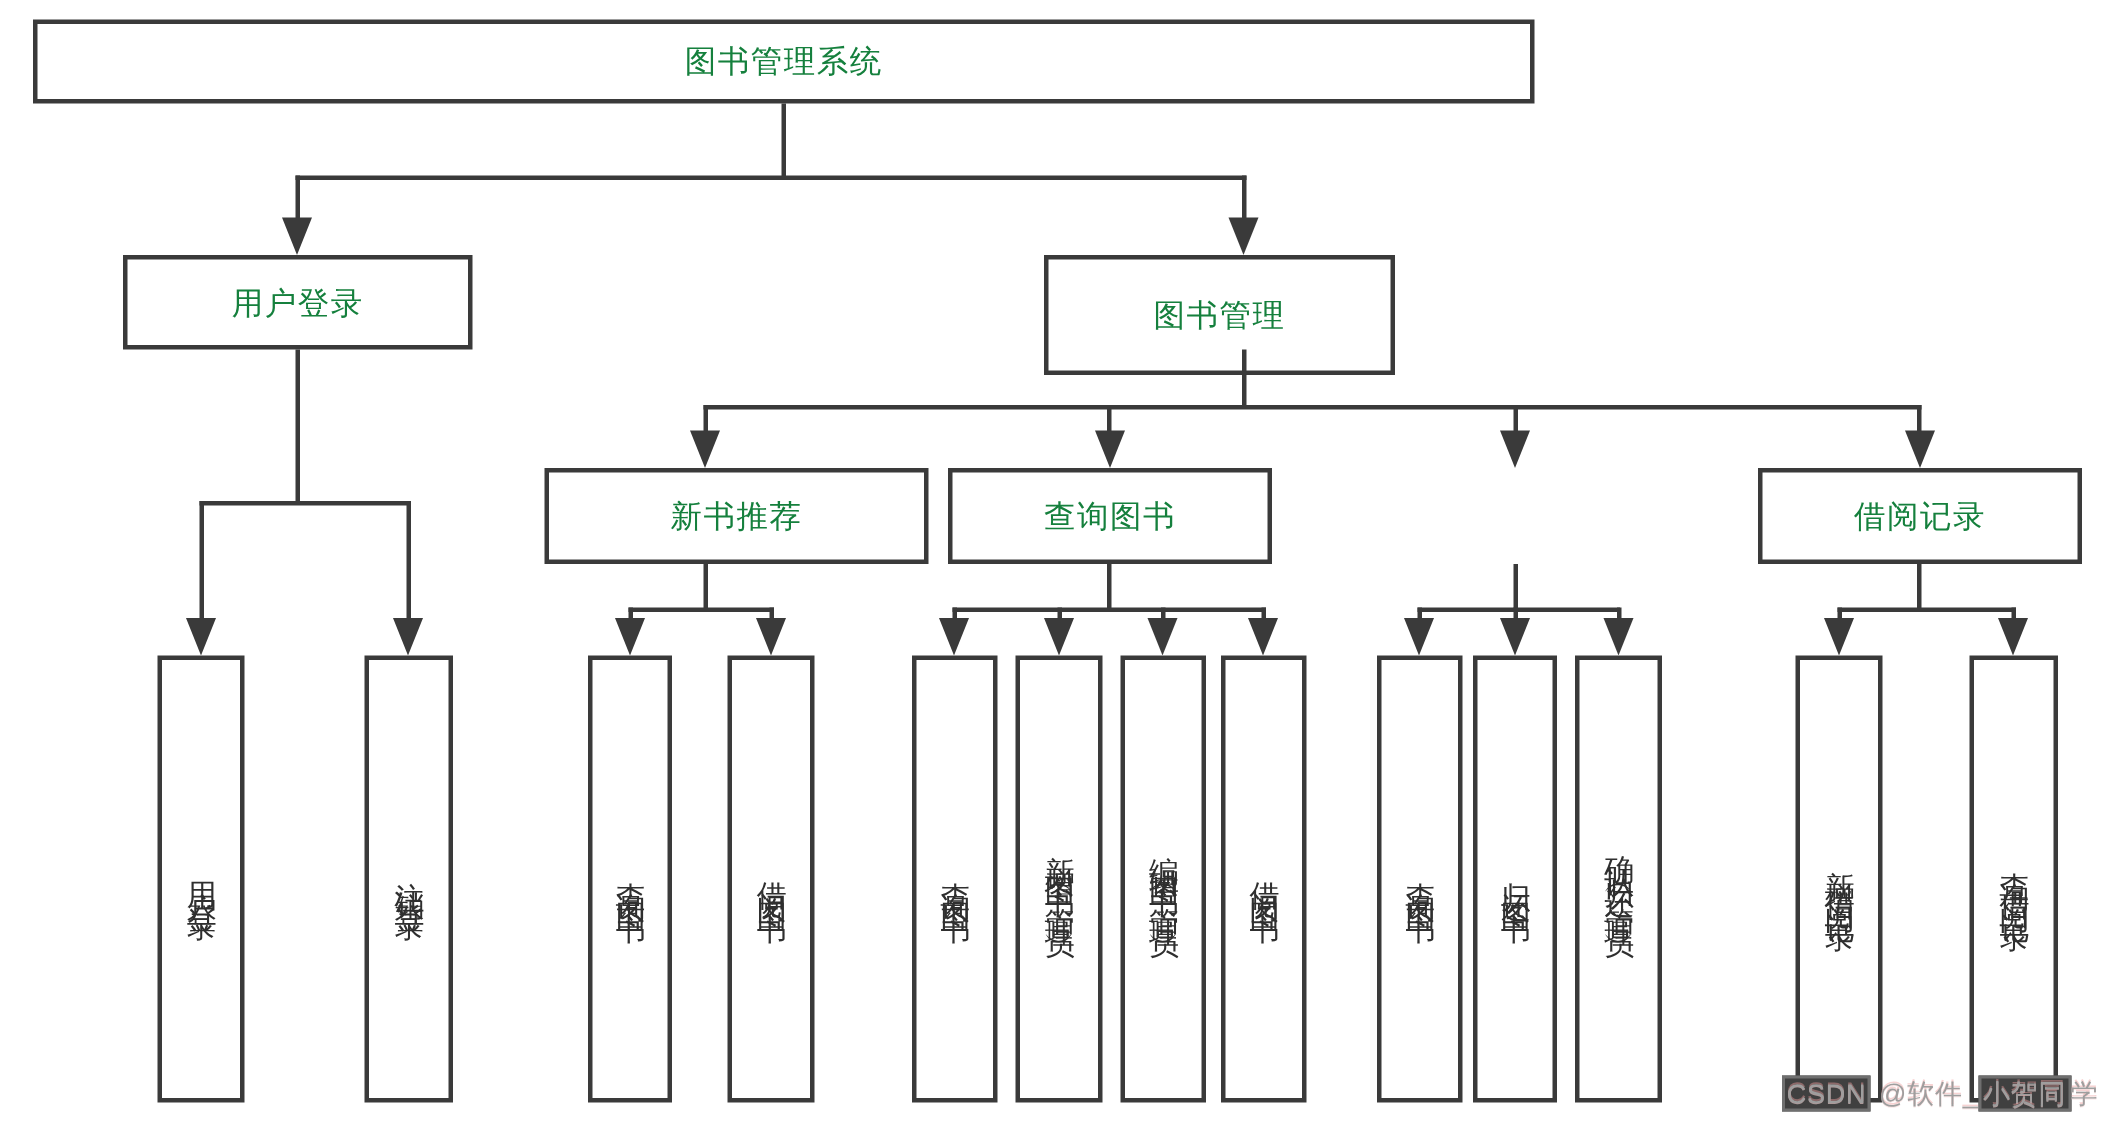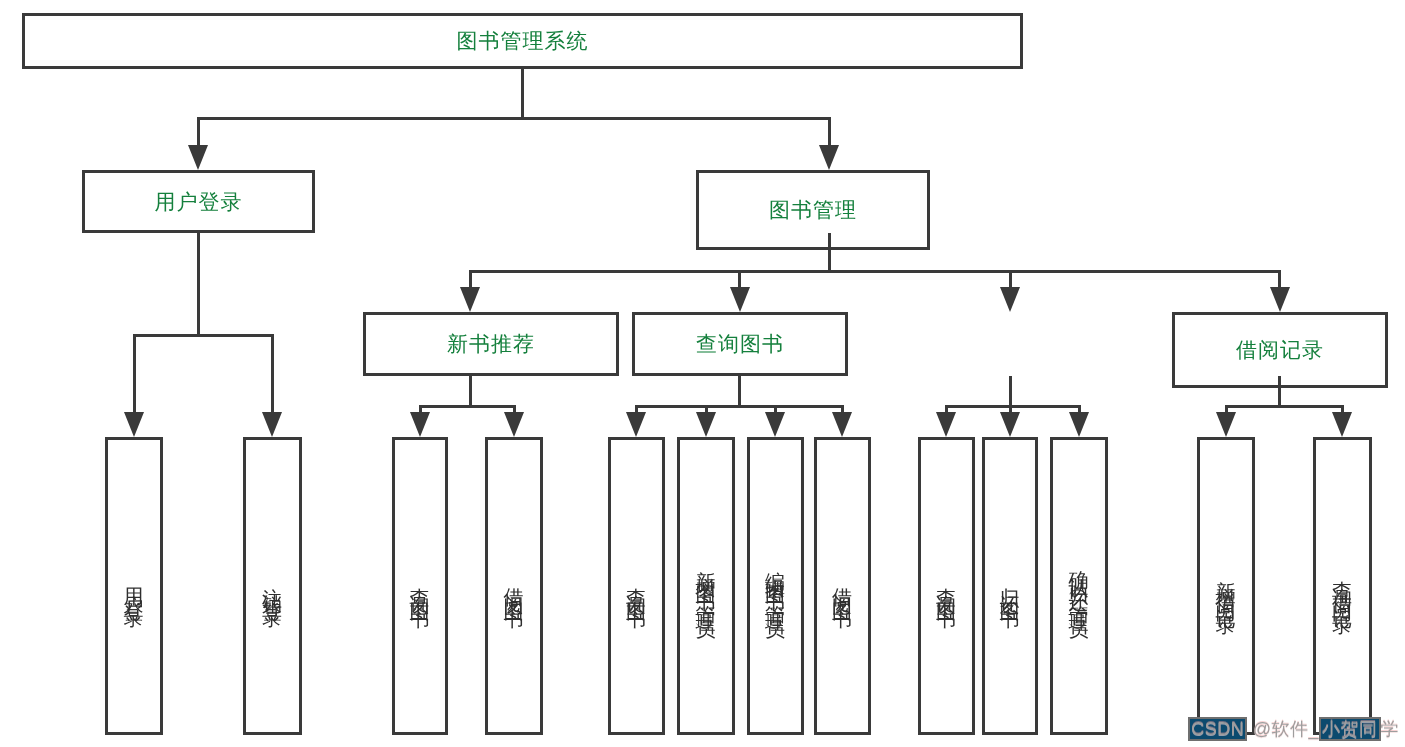--- a/index.html
+++ b/index.html
@@ -29,21 +29,21 @@
     position:absolute;width:0;height:0;
     border-left:10px solid transparent;border-right:10px solid transparent;
     border-top:25px solid #3a3a3a;
   }
   .watermark{
     position:absolute;right:6px;top:717px;font-size:18px;color:#9e9e9e;
     letter-spacing:.5px;white-space:nowrap;
     text-shadow:0 -1px 0 rgba(236,158,158,.45),0 1px 0 rgba(244,214,214,.6);
   }
   .watermark .wm-boxed{
-    border:2px solid #6f6f6f;background:#0c4a6e;padding:0 1px;
+    border:2px solid #6f6f6f;background:#404040;padding:0 1px;
   }
 </style>
 </head>
 <body>
 
 <div class="stage">
 
   <div class="box" style="left:22px;top:13px;width:1001px;height:56px">图书管理系统</div>
 
   <div class="vline" style="left:521px;top:69px;height:50px"></div>
@@ -69,21 +69,21 @@
   <div class="ahead" style="left:460px;top:287px"></div>
   <div class="vline" style="left:738px;top:270px;height:20px"></div>
   <div class="ahead" style="left:730px;top:287px"></div>
   <div class="vline" style="left:1009px;top:270px;height:20px"></div>
   <div class="ahead" style="left:1000px;top:287px"></div>
   <div class="vline" style="left:1278px;top:270px;height:20px"></div>
   <div class="ahead" style="left:1270px;top:287px"></div>
 
   <div class="box" style="left:363px;top:312px;width:256px;height:64px">新书推荐</div>
   <div class="box" style="left:632px;top:312px;width:216px;height:64px">查询图书</div>
-  <div class="box" style="left:1172px;top:312px;width:216px;height:76px">借阅记录</div>
+  <div class="box" style="left:1172px;top:312px;width:216px;height:64px">借阅记录</div>
 
   <div class="vline" style="left:469px;top:376px;height:31px"></div>
   <div class="vline" style="left:738px;top:376px;height:31px"></div>
   <div class="vline" style="left:1009px;top:376px;height:31px"></div>
   <div class="vline" style="left:1278px;top:376px;height:31px"></div>
 
   <div class="hline" style="left:419px;top:405px;width:97px"></div>
   <div class="hline" style="left:635px;top:405px;width:209px"></div>
   <div class="hline" style="left:945px;top:405px;width:135px"></div>
   <div class="hline" style="left:1225px;top:405px;width:119px"></div>

